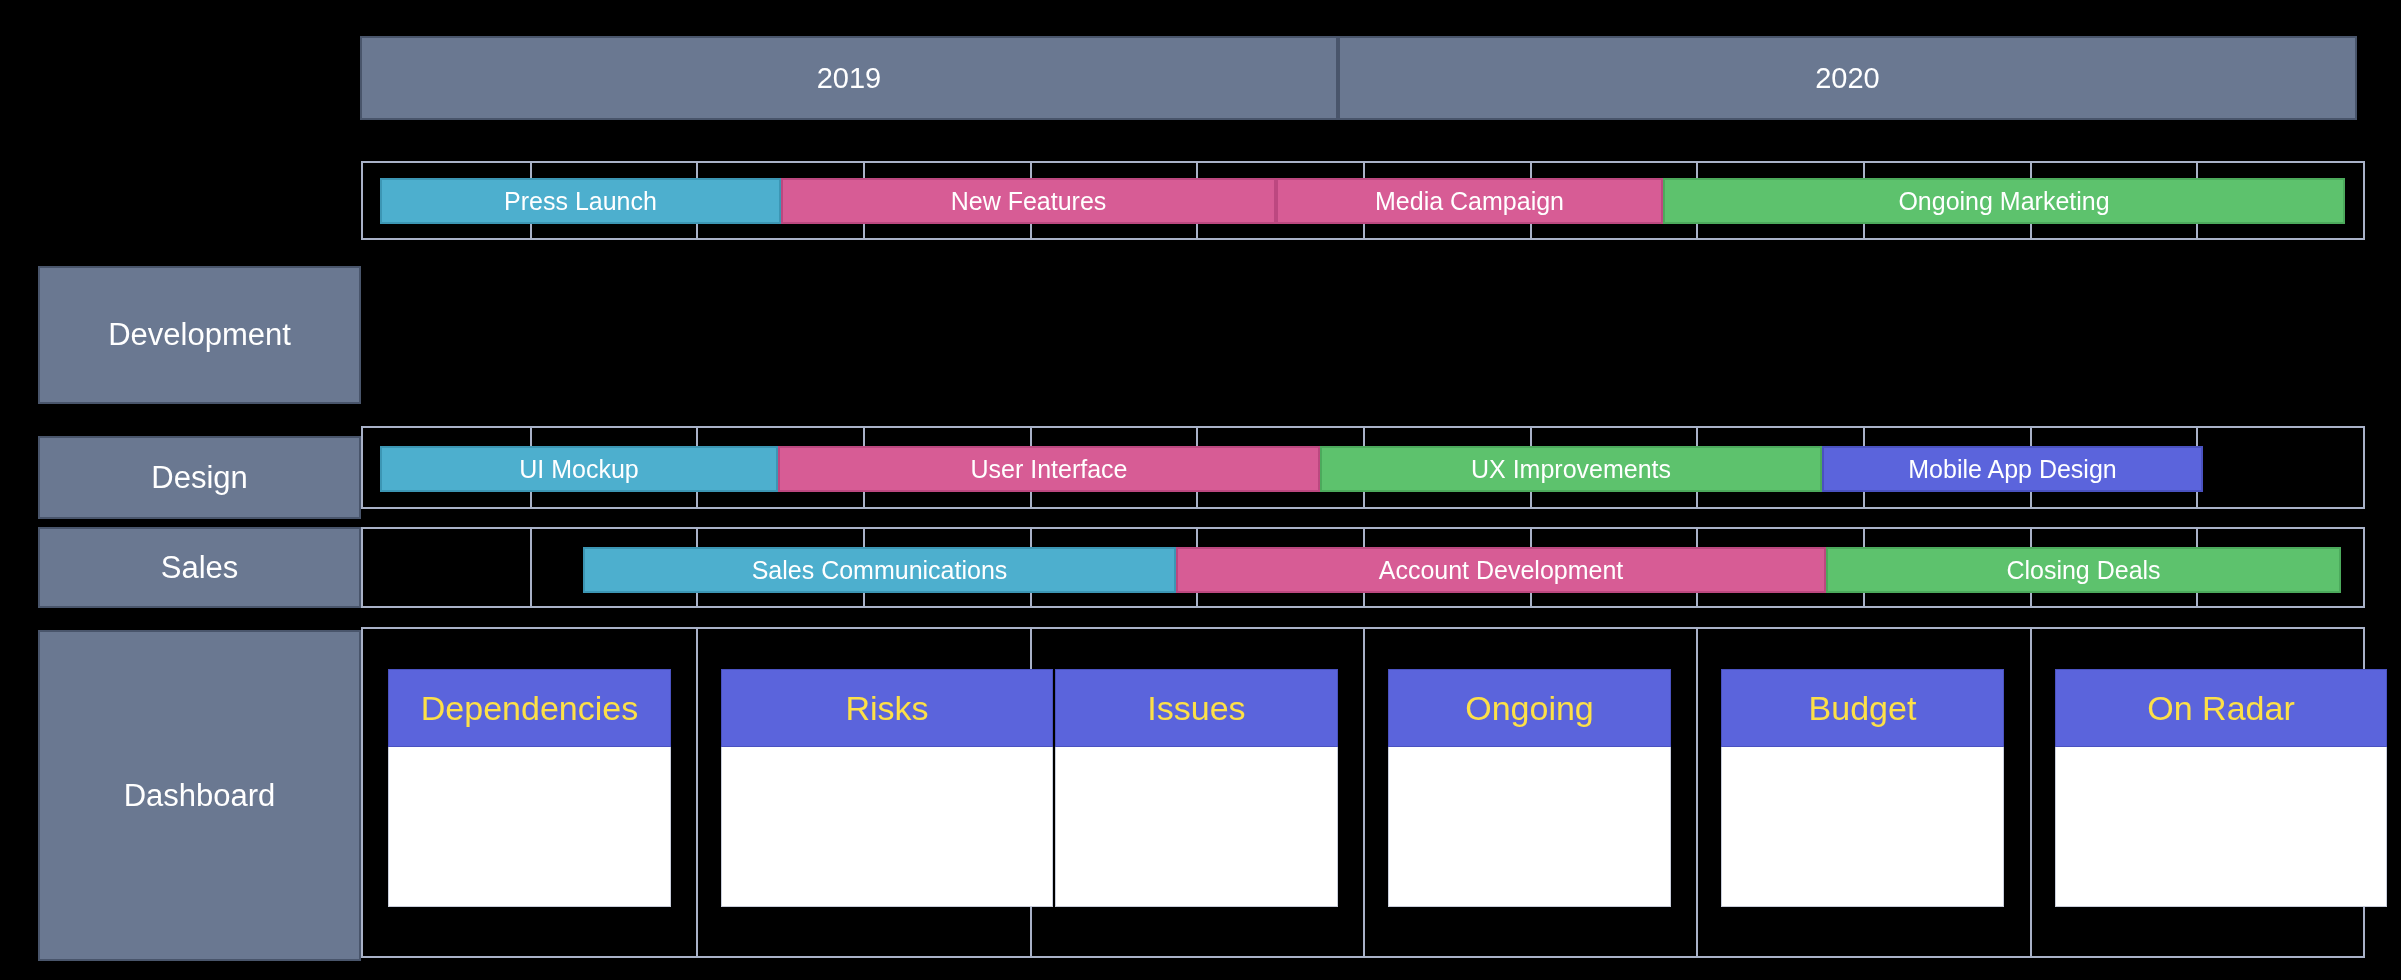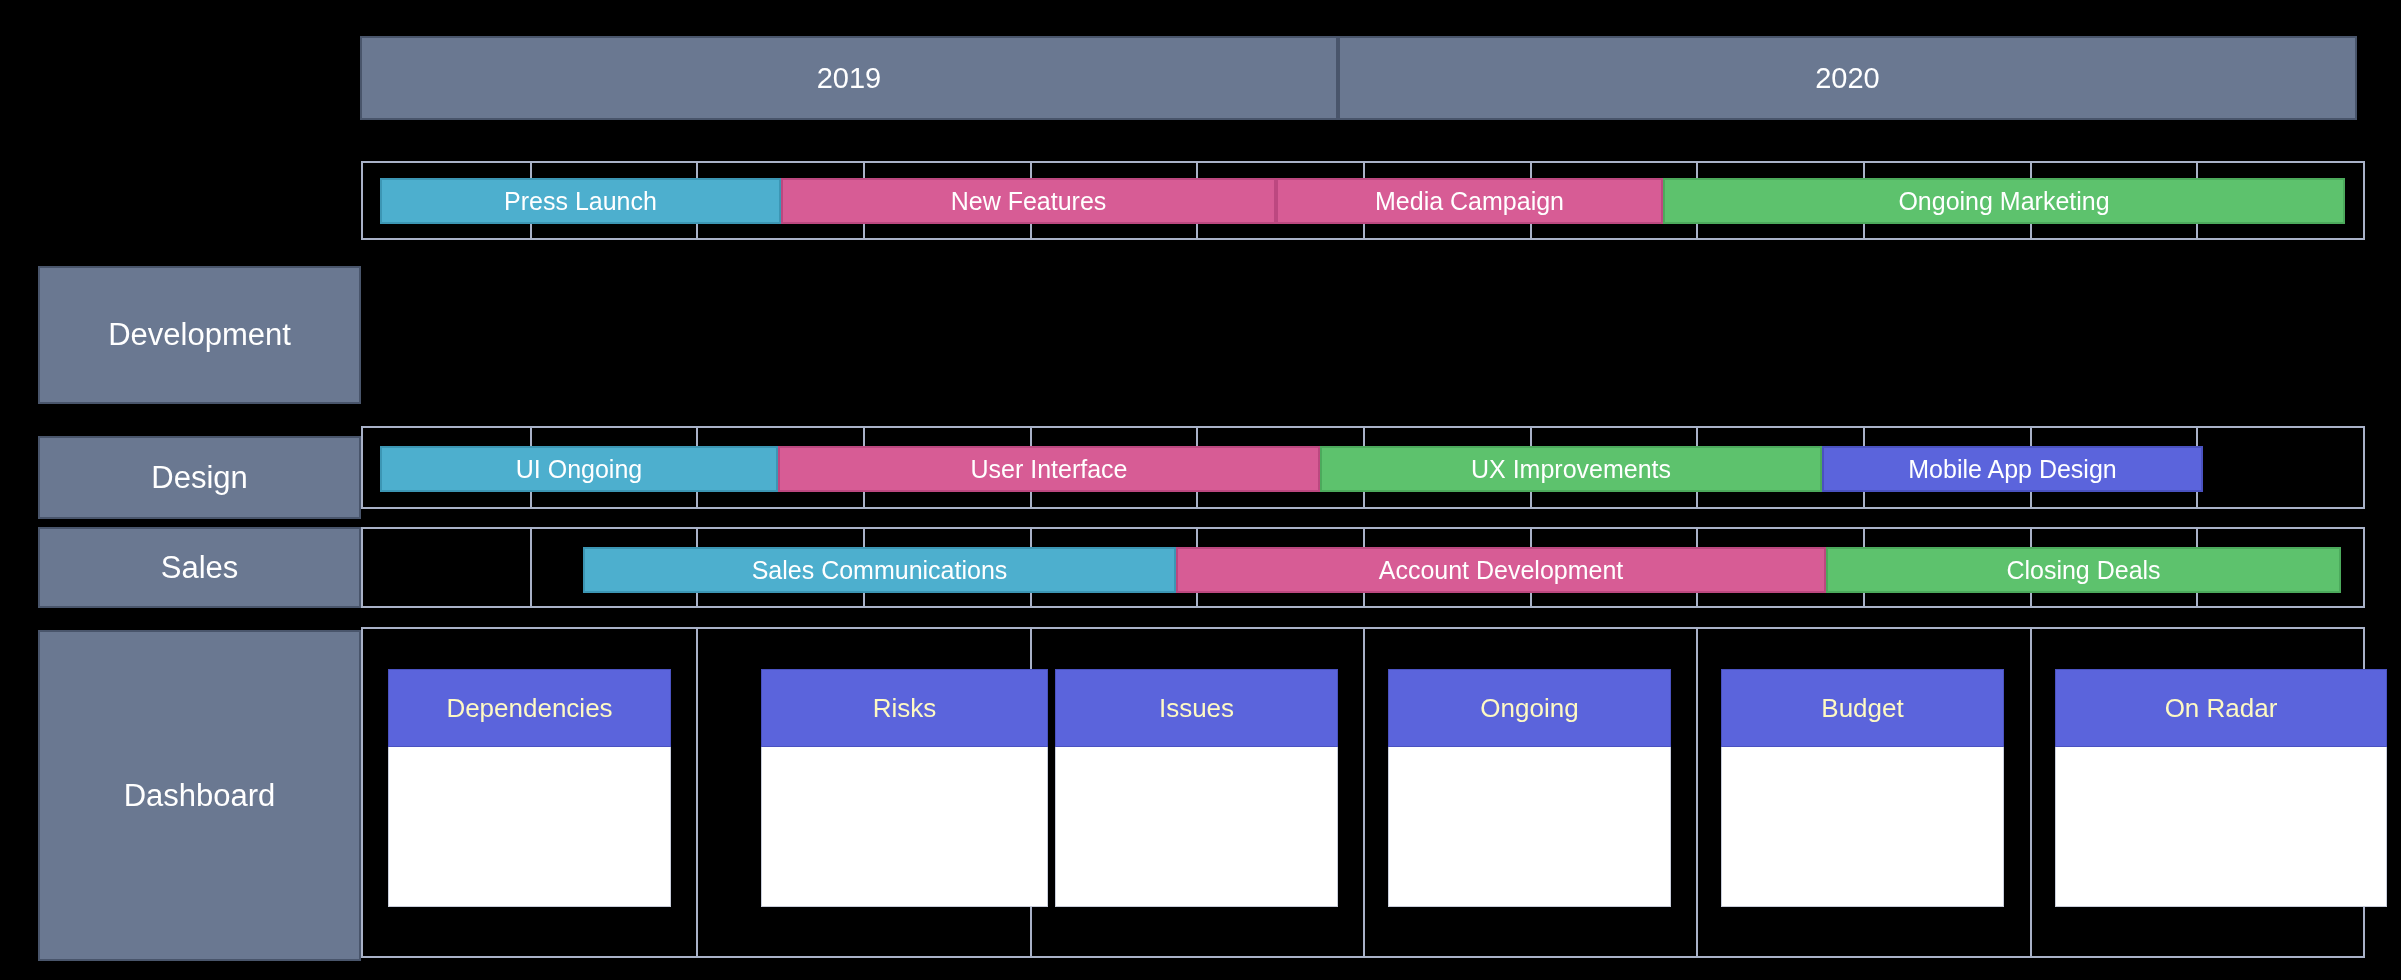--- a/index.html
+++ b/index.html
@@ -51,23 +51,23 @@
     overflow:hidden;
   }
   .card{
     position:absolute;
     box-sizing:border-box;
   }
   .card-header{
     box-sizing:border-box;
     background:#5B64DC;
     border:1px solid #4A52C0;
-    color:#fef9c3;
+    color:#fde047;
     display:flex;align-items:center;justify-content:center;
-    font-size:26px;
+    font-size:34px;
   }
   .card-body{
     box-sizing:border-box;
     background:#fff;
     border:1px solid #C9CEDB;
     border-top:none;
   }
 </style>
 </head>
 <body>
@@ -98,21 +98,21 @@
       <div class="gridline" style="left: 333px;"></div>
       <div class="gridline" style="left: 500px;"></div>
       <div class="gridline" style="left: 667px;"></div>
       <div class="gridline" style="left: 833px;"></div>
       <div class="gridline" style="left: 1000px;"></div>
       <div class="gridline" style="left: 1167px;"></div>
       <div class="gridline" style="left: 1333px;"></div>
       <div class="gridline" style="left: 1500px;"></div>
       <div class="gridline" style="left: 1667px;"></div>
       <div class="gridline" style="left: 1833px;"></div>
-      <div class="bar" style="left: 17px; width: 398px; top: 18px; background: rgb(77, 175, 206); border-color: rgb(60, 150, 180);">UI Ongoing</div>
+      <div class="bar" style="left: 17px; width: 398px; top: 18px; background: rgb(77, 175, 206); border-color: rgb(60, 150, 180);">UI Mockup</div>
       <div class="bar" style="left: 415px; width: 542px; top: 18px; background: rgb(215, 92, 149); border-color: rgb(188, 72, 128);">User Interface</div>
       <div class="bar" style="left: 957px; width: 502px; top: 18px; background: rgb(93, 194, 109); border-color: rgb(76, 170, 92);">UX Improvements</div>
       <div class="bar" style="left: 1459px; width: 381px; top: 18px; background: rgb(91, 100, 220); border-color: rgb(74, 82, 192);">Mobile App Design</div>
     </div>
     <div class="rowlabel" style="top: 426px; height: 83px; margin-top: 10px;">Design</div>
     <div class="section" style="top: 527px; height: 81px;">
       <div class="gridline" style="left: 167px;"></div>
       <div class="gridline" style="left: 333px;"></div>
       <div class="gridline" style="left: 500px;"></div>
       <div class="gridline" style="left: 667px;"></div>
@@ -131,21 +131,21 @@
     <div class="section" style="top: 627px; height: 331px;">
       <div class="gridline" style="left: 333px;"></div>
       <div class="gridline" style="left: 667px;"></div>
       <div class="gridline" style="left: 1000px;"></div>
       <div class="gridline" style="left: 1333px;"></div>
       <div class="gridline" style="left: 1667px;"></div>
       <div class="card" style="left: 25px; width: 283px; top: 40px;">
         <div class="card-header" style="height: 78px;">Dependencies</div>
         <div class="card-body" style="height: 160px;"></div>
       </div>
-      <div class="card" style="left: 358px; width: 287px; top: 40px; margin-left: 40px;">
+      <div class="card" style="left: 358px; width: 332px; top: 40px;">
         <div class="card-header" style="height: 78px;">Risks</div>
         <div class="card-body" style="height: 160px;"></div>
       </div>
       <div class="card" style="left: 692px; width: 283px; top: 40px;">
         <div class="card-header" style="height: 78px;">Issues</div>
         <div class="card-body" style="height: 160px;"></div>
       </div>
       <div class="card" style="left: 1025px; width: 283px; top: 40px;">
         <div class="card-header" style="height: 78px;">Ongoing</div>
         <div class="card-body" style="height: 160px;"></div>

